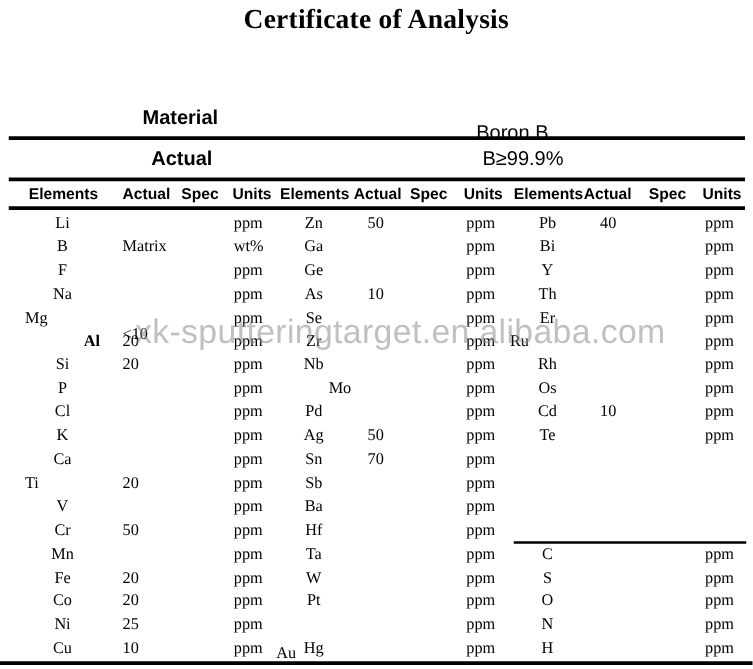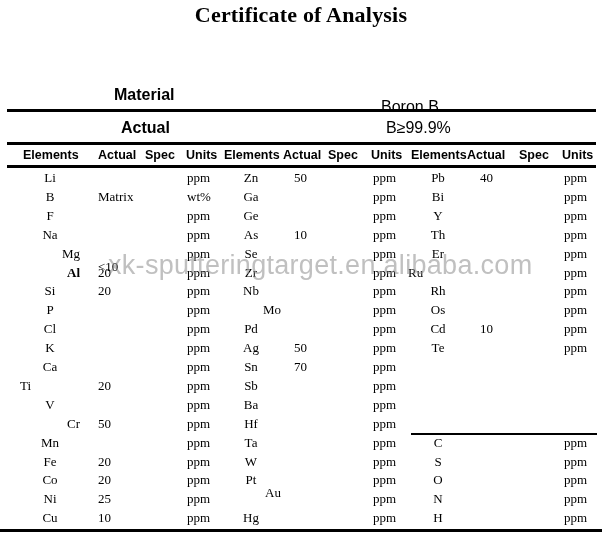--- a/index.html
+++ b/index.html
@@ -62,21 +62,21 @@
       <div class="cell" style="left: 148px; top: 207.8px;"></div>
       <div class="cell" style="left: 187px; top: 207.8px;">ppm</div>
     </div>
     <div>
       <div class="cell" style="left: 20px; width: 60px; text-align: center; top: 226.7px;">Na</div>
       <div class="cell" style="left: 98px; top: 226.7px;"></div>
       <div class="cell" style="left: 148px; top: 226.7px;"></div>
       <div class="cell" style="left: 187px; top: 226.7px;">ppm</div>
     </div>
     <div>
-      <div class="cell" style="left: 20px; width: 60px; text-align: right; top: 245.6px;">Mg</div>
+      <div class="cell" style="left: 20px; width: 60px; text-align: left; top: 245.6px;">Mg</div>
       <div class="cell" style="left: 98px; top: 259px;">&lt;10</div>
       <div class="cell" style="left: 148px; top: 245.6px;"></div>
       <div class="cell" style="left: 187px; top: 245.6px;">ppm</div>
     </div>
     <div>
       <div class="cell" style="left: 20px; width: 60px; text-align: right; top: 264.5px; font-weight: bold;">Al</div>
       <div class="cell" style="left: 98px; top: 264.5px;">20</div>
       <div class="cell" style="left: 148px; top: 264.5px;"></div>
       <div class="cell" style="left: 187px; top: 264.5px;">ppm</div>
     </div>
@@ -116,21 +116,21 @@
       <div class="cell" style="left: 148px; top: 377.9px;"></div>
       <div class="cell" style="left: 187px; top: 377.9px;">ppm</div>
     </div>
     <div>
       <div class="cell" style="left: 20px; width: 60px; text-align: center; top: 396.8px;">V</div>
       <div class="cell" style="left: 98px; top: 396.8px;"></div>
       <div class="cell" style="left: 148px; top: 396.8px;"></div>
       <div class="cell" style="left: 187px; top: 396.8px;">ppm</div>
     </div>
     <div>
-      <div class="cell" style="left: 20px; width: 60px; text-align: right; top: 415.7px;">Cr</div>
+      <div class="cell" style="left: 20px; width: 60px; text-align: center; top: 415.7px;">Cr</div>
       <div class="cell" style="left: 98px; top: 415.7px;">50</div>
       <div class="cell" style="left: 148px; top: 415.7px;"></div>
       <div class="cell" style="left: 187px; top: 415.7px;">ppm</div>
     </div>
     <div>
       <div class="cell" style="left: 20px; width: 60px; text-align: center; top: 434.6px;">Mn</div>
       <div class="cell" style="left: 98px; top: 434.6px;"></div>
       <div class="cell" style="left: 148px; top: 434.6px;"></div>
       <div class="cell" style="left: 187px; top: 434.6px;">ppm</div>
     </div>
@@ -254,21 +254,21 @@
       <div class="cell" style="left: 332px; top: 453.5px;"></div>
       <div class="cell" style="left: 373px; top: 453.5px;">ppm</div>
     </div>
     <div>
       <div class="cell" style="left: 221px; width: 60px; text-align: center; top: 472.4px;">Pt</div>
       <div class="cell" style="left: 294px; top: 472.4px;"></div>
       <div class="cell" style="left: 332px; top: 472.4px;"></div>
       <div class="cell" style="left: 373px; top: 472.4px;">ppm</div>
     </div>
     <div>
-      <div class="cell" style="left: 221px; width: 60px; text-align: right; top: 485px;">Au</div>
+      <div class="cell" style="left: 221px; width: 60px; text-align: left; top: 514px;">Au</div>
       <div class="cell" style="left: 294px; top: 491.3px;"></div>
       <div class="cell" style="left: 332px; top: 491.3px;"></div>
       <div class="cell" style="left: 373px; top: 491.3px;">ppm</div>
     </div>
     <div>
       <div class="cell" style="left: 221px; width: 60px; text-align: center; top: 510.2px;">Hg</div>
       <div class="cell" style="left: 294px; top: 510.2px;"></div>
       <div class="cell" style="left: 332px; top: 510.2px;"></div>
       <div class="cell" style="left: 373px; top: 510.2px;">ppm</div>
     </div>

